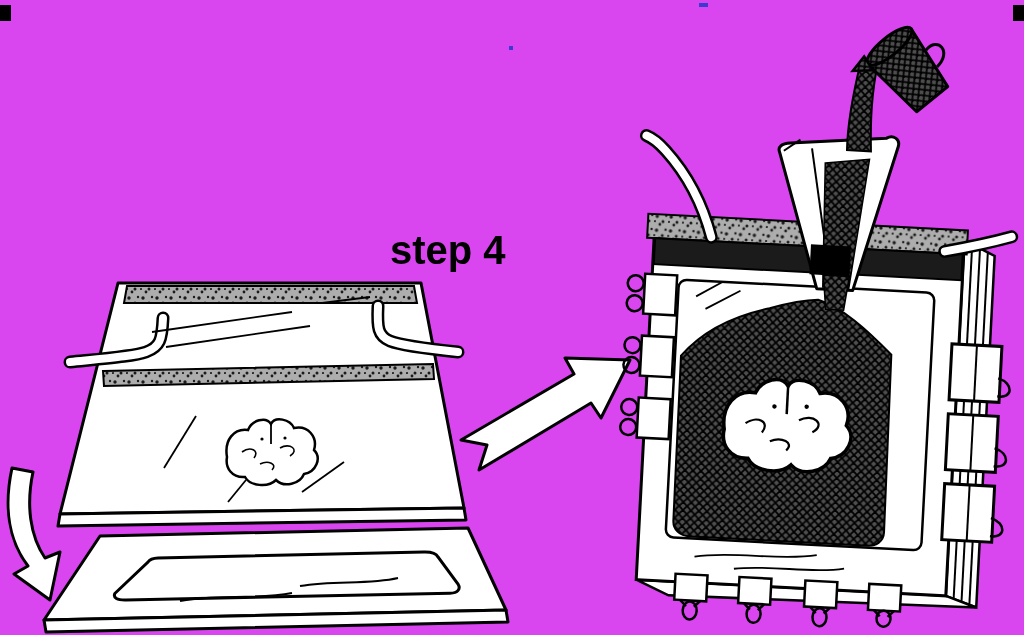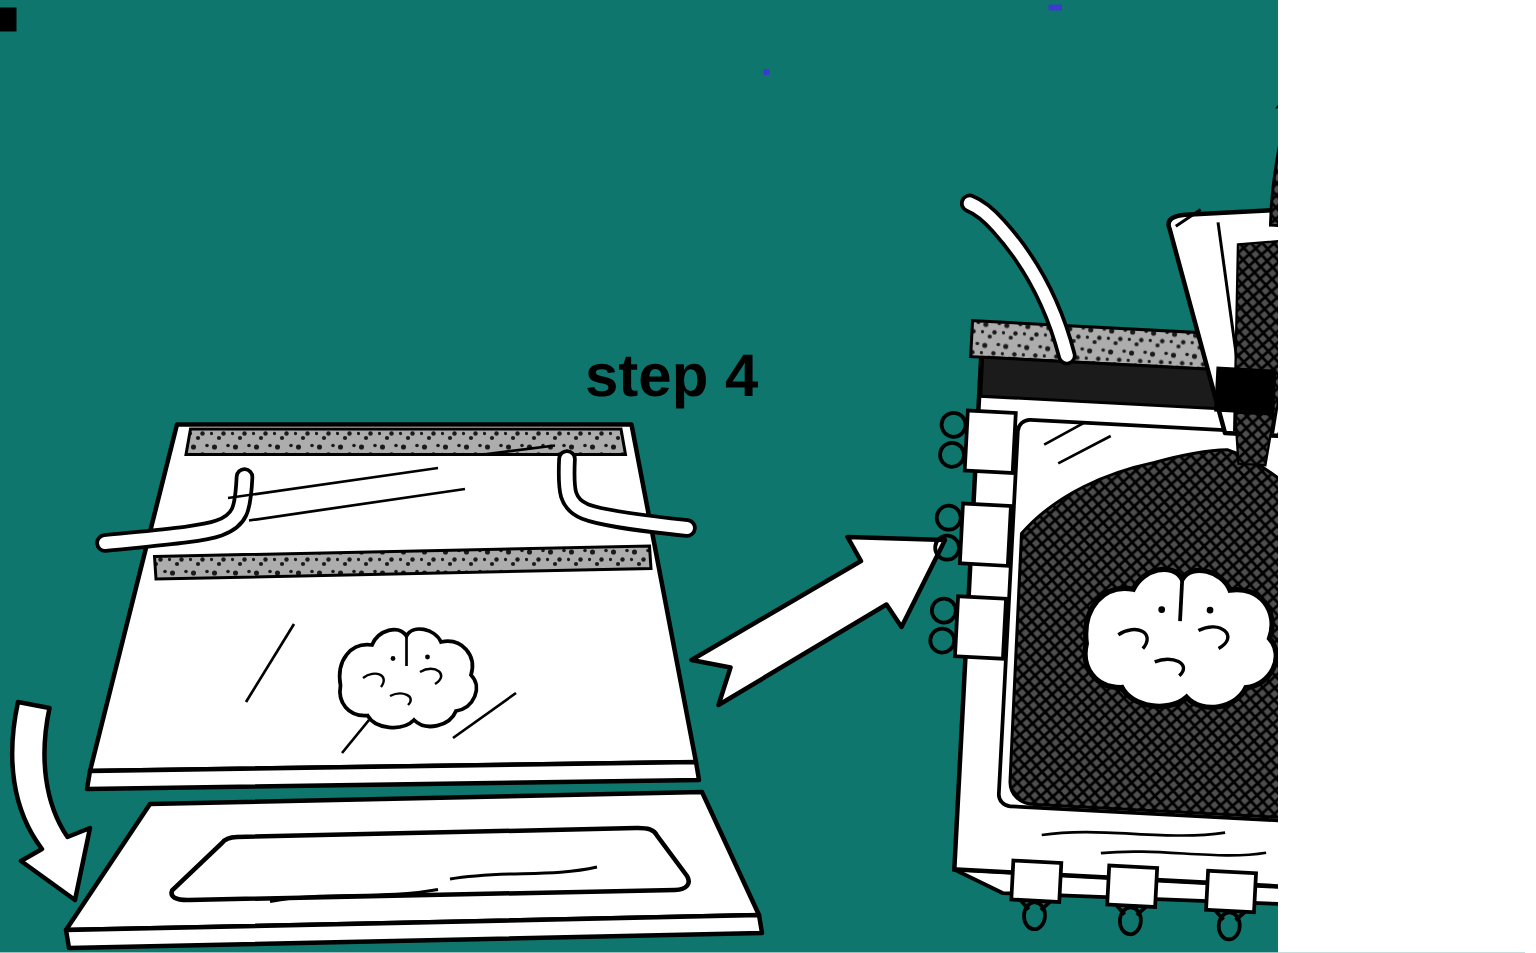--- a/index.html
+++ b/index.html
@@ -1,16 +1,16 @@
 <!DOCTYPE html>
 <html><head>
 <meta charset="utf-8">
 <style>
   html,body{margin:0;padding:0;background:#ffffff;}
-  .canvas{position:relative;width:852px;height:635px;background:#0f766e;overflow:hidden;
+  .canvas{position:relative;width:1024px;height:635px;background:#d946ef;overflow:hidden;
           font-family:"Liberation Sans", sans-serif;}
   svg{display:block;}
   text.step{font-family:"Liberation Sans", sans-serif;font-weight:bold;font-size:40px;fill:#000;}
 </style>
 </head>
 <body>
 
 <div class="canvas">
 <svg width="1024" height="635" viewBox="0 0 1024 635">
   <defs>

